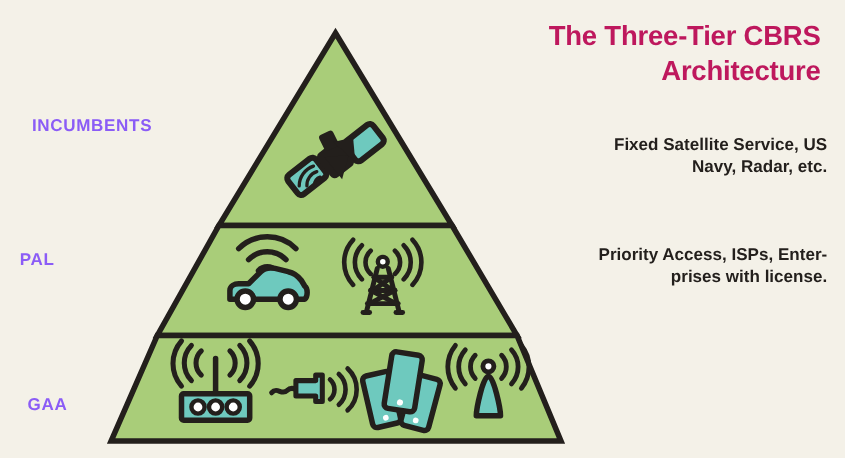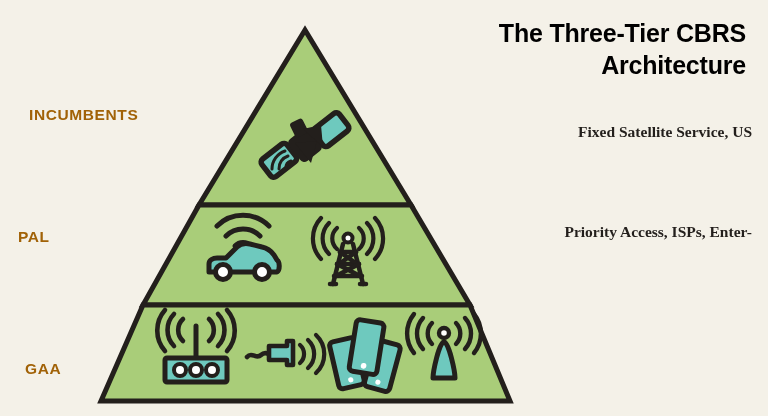--- a/index.html
+++ b/index.html
@@ -33,45 +33,44 @@
   }
   .title {
     position: absolute;
     right: 22px;
     top: 18px;
     width: 330px;
     text-align: right;
     font-size: 25px;
     line-height: 1.26;
     font-weight: bold;
-    color: #000000;
+    color: #be185d;
     letter-spacing: -0.2px;
   }
   .tier-label {
     position: absolute;
-    color: #a16207;
+    color: #8b5cf6;
     font-size: 15.5px;
     font-weight: bold;
     letter-spacing: 0.6px;
     white-space: nowrap;
   }
   .tier-label.incumbents { left: 29px; top: 106px; }
   .tier-label.pal        { left: 18px; top: 228px; }
   .tier-label.gaa        { left: 25px; top: 360px; }
 
   .tier-desc {
     position: absolute;
     right: 16px;
     text-align: right;
     color: #231f1c;
     font-size: 15.5px;
     line-height: 1.32;
     font-weight: bold;
     width: 280px;
-    font-family: Liberation Serif, serif;
   }
   .tier-desc.d-incumbents { top: 122px; }
   .tier-desc.d-pal        { top: 222px; }
   .tier-desc.d-gaa        { top: 312px; }
   .tier-desc .ln { display: block; }
 </style>
 </head>
 <body>
 
 <div id="infographic">
@@ -224,19 +223,21 @@
       <span class="ln">The Three-Tier CBRS</span>
       <span class="ln">Architecture</span>
     </div>
 
     <div class="tier-label incumbents">INCUMBENTS</div>
     <div class="tier-label pal">PAL</div>
     <div class="tier-label gaa">GAA</div>
 
     <div class="tier-desc d-incumbents">
       <span class="ln">Fixed Satellite Service, US</span>
+      <span class="ln">Navy, Radar, etc.</span>
     </div>
     <div class="tier-desc d-pal">
       <span class="ln">Priority Access, ISPs, Enter-</span>
+      <span class="ln">prises with license.</span>
     </div>
 
   </div>
 </div>
 
 </body></html>

